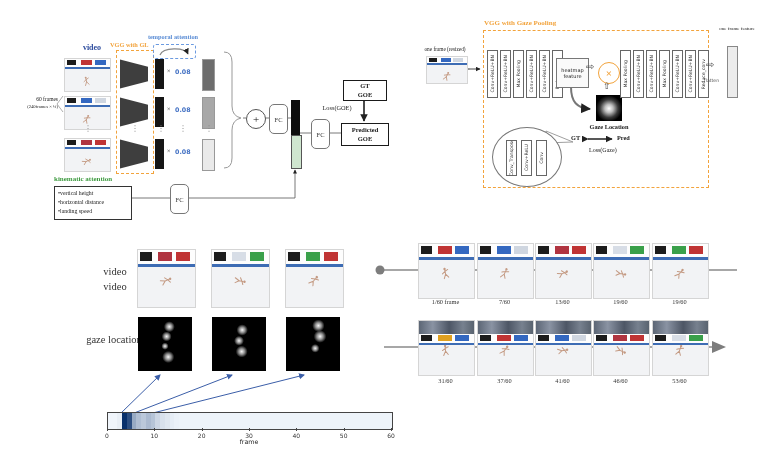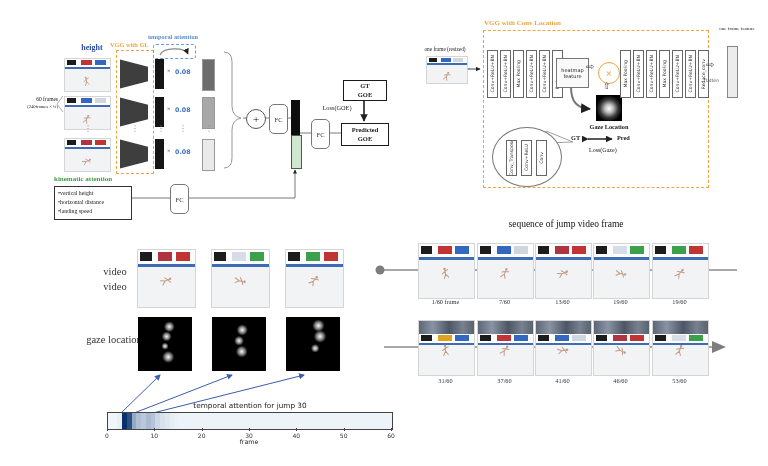--- a/index.html
+++ b/index.html
@@ -67,21 +67,21 @@
     <line x1="120" y1="414" x2="160" y2="375" stroke="#3b5ea8" stroke-width="1" marker-end="url(#mb)"></line>
     <line x1="129" y1="415" x2="232" y2="375" stroke="#3b5ea8" stroke-width="1" marker-end="url(#mb)"></line>
     <line x1="141" y1="416" x2="304" y2="375" stroke="#3b5ea8" stroke-width="1" marker-end="url(#mb)"></line>
 
     <line x1="380" y1="270" x2="737" y2="270" stroke="#8a8a8a" stroke-width="1.6"></line>
     <circle cx="380" cy="270" r="4.5" fill="#7d7d7d"></circle>
     <line x1="384" y1="347" x2="712" y2="347" stroke="#8a8a8a" stroke-width="1.6"></line>
     <polygon points="712,341 726,347 712,353" fill="#7d7d7d"></polygon>
   </svg>
 
-  <div class="abs blue-label ctr" style="left:72px;top:43px;width:40px;font-size:8px;color:#2e4d9e">height</div>
+  <div class="abs blue-label ctr" style="left:72px;top:43px;width:40px;font-size:8px;color:#2e4d9e">video</div>
   <div class="abs" style="left:20px;top:96px;width:38px;font-size:5.5px;text-align:right">60 frames</div>
   <div class="abs" style="left:8px;top:104px;width:50px;font-size:4.6px;text-align:right">(240frames × ¼)</div>
 
   <div class="abs dashed-orange" style="left:116px;top:50px;width:36px;height:122px"></div>
   <div class="abs orange-label" style="left:110px;top:41px;font-size:6.3px">VGG with GL</div>
 
   <div class="abs blue-label ctr" style="left:144px;top:33px;width:58px;font-size:6.3px;color:#5b8dd5">temporal attention</div>
   <div class="abs dashed-blue" style="left:153px;top:44px;width:41px;height:13px"></div>
 
   <div class="abs plus-circle" style="left:246px;top:109px;width:18px;height:18px">+</div>
@@ -101,21 +101,21 @@
   <div class="abs ctr" style="left:314px;top:104px;width:46px;font-size:6.3px">Loss(GOE)</div>
 
   <div class="abs green-label" style="left:54px;top:175px;font-size:7px">kinematic attention</div>
   <div class="abs" style="left:54px;top:186px;width:78px;height:34px;border:1px solid #333;background:#fff;padding:2px 3px;box-sizing:border-box">
     <div style="font-size:5.8px;line-height:1.55">•vertical height</div>
     <div style="font-size:5.8px;line-height:1.55">•horizontal distance</div>
     <div style="font-size:5.8px;line-height:1.55">•landing speed</div>
   </div>
   <div class="abs fcbox" style="left:170px;top:184px;width:17px;height:28px">FC</div>
 
-  <div class="abs orange-label" style="left:484px;top:19px;font-size:7px">VGG with Conv Location</div>
+  <div class="abs orange-label" style="left:484px;top:19px;font-size:7px">VGG with Gaze Pooling</div>
   <div class="abs dashed-orange" style="left:483px;top:30px;width:224px;height:156px"></div>
   <div class="abs ctr" style="left:415px;top:46px;width:60px;font-size:5.3px">one frame (resized)</div>
 
   <div id="vgg-left-layers" class="abs layer-stack" style="left:487px;top:50px;height:46px">
       <div class="layer-box" style="height: 46px;">
         <span class="vtext">Conv+ReLU+BN</span>
       </div>
       <div class="layer-box" style="height: 46px;">
         <span class="vtext">Conv+ReLU+BN</span>
       </div>
@@ -180,21 +180,20 @@
       </div>
     </div>
   <div class="abs" style="left:706px;top:59px;font-size:10px;color:#444">⇨</div>
   <div class="abs" style="left:704px;top:78px;font-size:4.6px;color:#555;font-family:'DejaVu Sans',sans-serif">flatten</div>
   <div class="abs" style="left:727px;top:46px;width:9px;height:50px;background:#ececec;border:0.8px solid #888"></div>
   <div class="abs ctr" style="left:710px;top:26px;width:54px;font-size:5px;line-height:1.3">one frame feature</div>
 
   <div class="abs ctr" style="left:92px;top:264px;width:46px;font-size:10.5px;line-height:1.45;color:#333">video video</div>
   <div class="abs ctr" style="left:86px;top:332px;width:56px;font-size:10.5px;line-height:1.45;color:#333">gaze location</div>
 
-  <div class="abs ctr sans" style="left:155px;top:401px;width:190px;font-size:7.3px;color:#222">temporal attention for jump 30</div>
   <div id="attn-bar" class="abs" style="left:107px;top:412px;width:284px;height:16px;border:0.8px solid #444;display:flex">
       <div style="flex: 1 1 0%; background: rgb(240, 245, 251);"></div>
       <div style="flex: 1 1 0%; background: rgb(240, 245, 251);"></div>
       <div style="flex: 1 1 0%; background: rgb(233, 239, 246);"></div>
       <div style="flex: 1 1 0%; background: rgb(8, 48, 107);"></div>
       <div style="flex: 1 1 0%; background: rgb(44, 78, 129);"></div>
       <div style="flex: 1 1 0%; background: rgb(151, 170, 196);"></div>
       <div style="flex: 1 1 0%; background: rgb(175, 190, 211);"></div>
       <div style="flex: 1 1 0%; background: rgb(187, 200, 218);"></div>
       <div style="flex: 1 1 0%; background: rgb(171, 186, 208);"></div>
@@ -261,21 +260,20 @@
       <div class="abs tick-label" style="left: 239px; top: 432px;">30</div>
       <div class="abs" style="left: 296.333px; top: 428px; width: 0.8px; height: 3px; background: rgb(68, 68, 68);"></div>
       <div class="abs tick-label" style="left: 286.333px; top: 432px;">40</div>
       <div class="abs" style="left: 343.667px; top: 428px; width: 0.8px; height: 3px; background: rgb(68, 68, 68);"></div>
       <div class="abs tick-label" style="left: 333.667px; top: 432px;">50</div>
       <div class="abs" style="left: 391px; top: 428px; width: 0.8px; height: 3px; background: rgb(68, 68, 68);"></div>
       <div class="abs tick-label" style="left: 381px; top: 432px;">60</div>
     </div>
   <div class="abs ctr sans" style="left:228px;top:438px;width:42px;font-size:6.3px;color:#222">frame</div>
 
-  <div class="abs ctr" style="left:481px;top:219px;width:170px;font-size:9.5px;color:#111">sequence of jump video frame</div>
 
 <div class="abs thumb" style="left: 64px; top: 58px; width: 45px; height: 32px;">
       <div class="abs" style="left: 0px; top: 0px; width: 100%; height: 7.68px; background: rgb(253, 253, 253);">
         <div class="abs" style="left: 4%; top: 14%; width: 20%; height: 64%; background: rgb(28, 28, 28);"></div>
         <div class="abs" style="left: 35%; top: 14%; width: 25%; height: 64%; background: rgb(192, 52, 52);"></div>
         <div class="abs" style="left: 66%; top: 14%; width: 25%; height: 64%; background: rgb(52, 104, 192);"></div>
       </div>
       <div class="abs" style="left: 0px; top: 7.68px; width: 100%; height: 2px; background: rgb(61, 108, 180);"></div>
       <div class="abs" style="left: 17.1px; top: 13.44px;"><svg width="9" height="10.799999999999999" viewBox="0 0 20 24" style="overflow:visible;transform:rotate(-12deg)">
           <circle cx="10" cy="3.5" r="2.2" fill="#c49a83"></circle>

